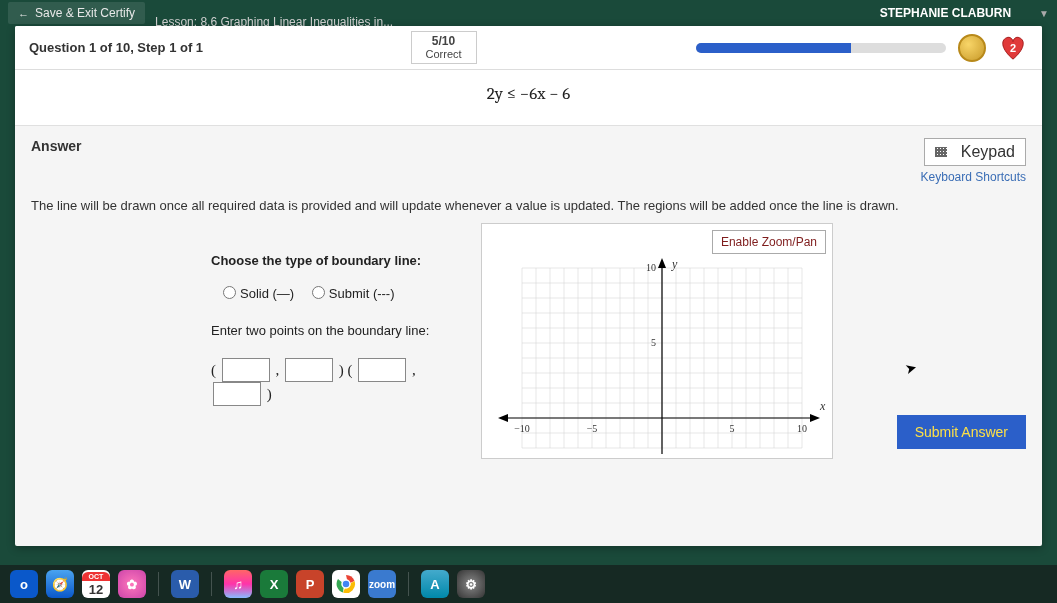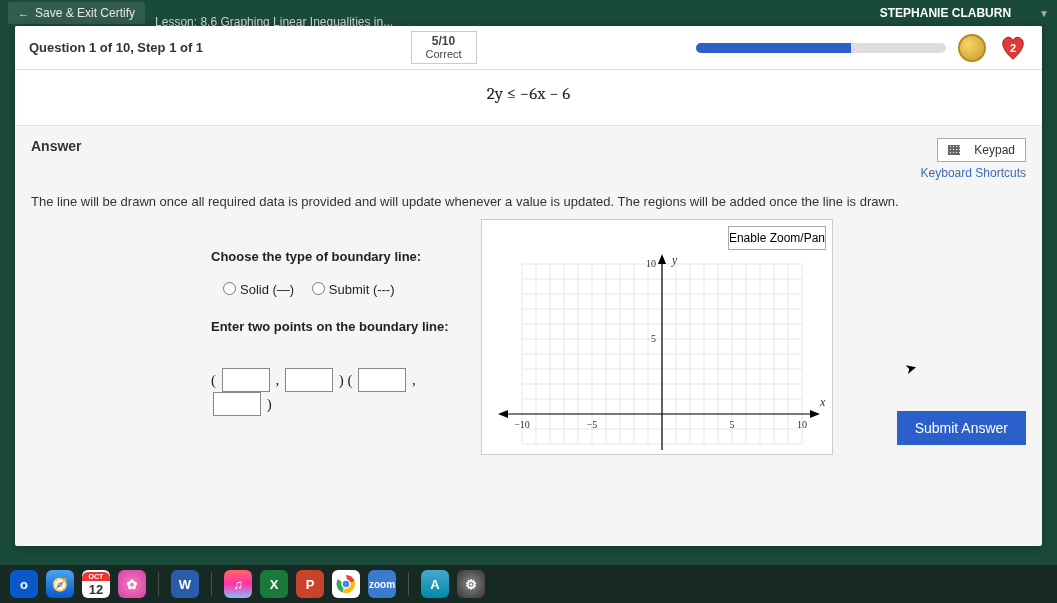--- a/index.html
+++ b/index.html
@@ -101,21 +101,21 @@
     .answer-head {
       display: flex;
       align-items: flex-start;
     }
     .answer-title { font-weight: bold; font-size: 14px; color: #333; }
     .answer-spacer { flex: 1; }
     .keypad-btn {
       border: 1px solid #aaa;
       background: #fff;
       padding: 4px 10px;
-      font-size: 12px;
+      font-size: 16px;
       color: #333;
       display: flex; align-items: center; gap: 14px;
     }
     .keypad-icon { width: 12px; height: 10px; background: #666; display: inline-block;
       background: repeating-linear-gradient(90deg,#666 0 2px,transparent 2px 3px), repeating-linear-gradient(0deg,#666 0 2px,transparent 2px 3px);
     }
     .kbd-shortcuts {
       text-align: right;
       font-size: 12px;
       color: #3a6db5;
@@ -135,21 +135,21 @@
     .left-controls {
       flex: 0 0 430px;
       padding: 30px 10px 0 180px;
       font-size: 13px;
       color: #222;
     }
     .ctl-label { font-weight: bold; margin-bottom: 18px; display: block; font-size: 13px;}
     .radio-row { margin: 0 0 22px 12px; font-size: 13px; }
     .radio-row label { margin-right: 14px; cursor: pointer;}
     .radio-row input { margin-right: 4px; vertical-align: -1px;}
-    .points-label { font-weight: bold; margin-bottom: 34px; display: block; font-size: 13px;}
+    .points-label { font-weight: normal; margin-bottom: 20px; display: block; font-size: 13px;}
     .points-inputs { font-size: 15px; font-family: serif;}
     .pt-input {
       width: 48px; height: 24px;
       border: 1px solid #888;
       background: #fff;
       text-align: center;
       font-size: 13px;
       margin: 0 2px;
     }
 
@@ -158,39 +158,39 @@
       border: 1px solid #ccc;
       background: #fff;
       position: relative;
     }
     .zoom-btn {
       position: absolute;
       top: 6px; right: 6px;
       border: 1px solid #aaa;
       background: #fff;
       font-size: 12px;
-      padding: 4px 0;
-      color: #000000;
+      padding: 4px 8px;
+      color: #7f1d1d;
       z-index: 3;
     }
     .graph-inner {
       margin-top: 34px;
       position: relative;
       height: 200px;
     }
     svg.grid { display: block; }
 
     .submit-row {
       position: absolute;
       right: 16px;
       bottom: 10px;
     }
     .submit-btn {
       background: #2b5fc9;
-      color: #ffffff;
+      color: #fde047;
       border: none;
       padding: 9px 18px;
       font-size: 14px;
       cursor: pointer;
     }
 
     .dock {
       position: absolute;
       bottom: 0; left: 0; right: 0;
       height: 38px;

